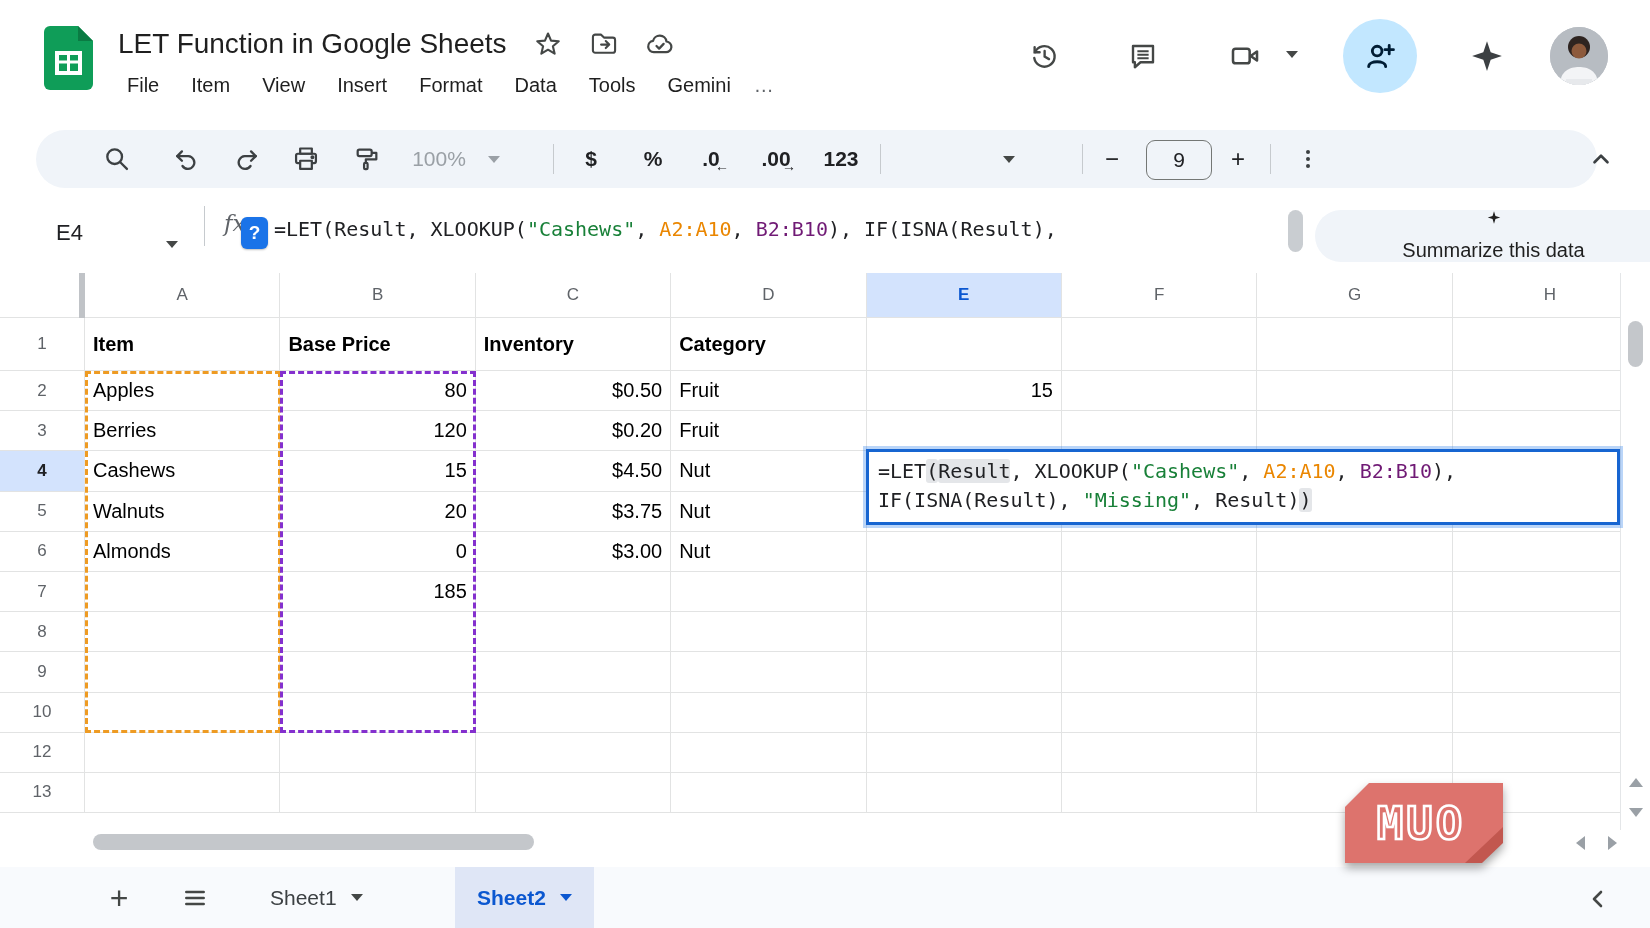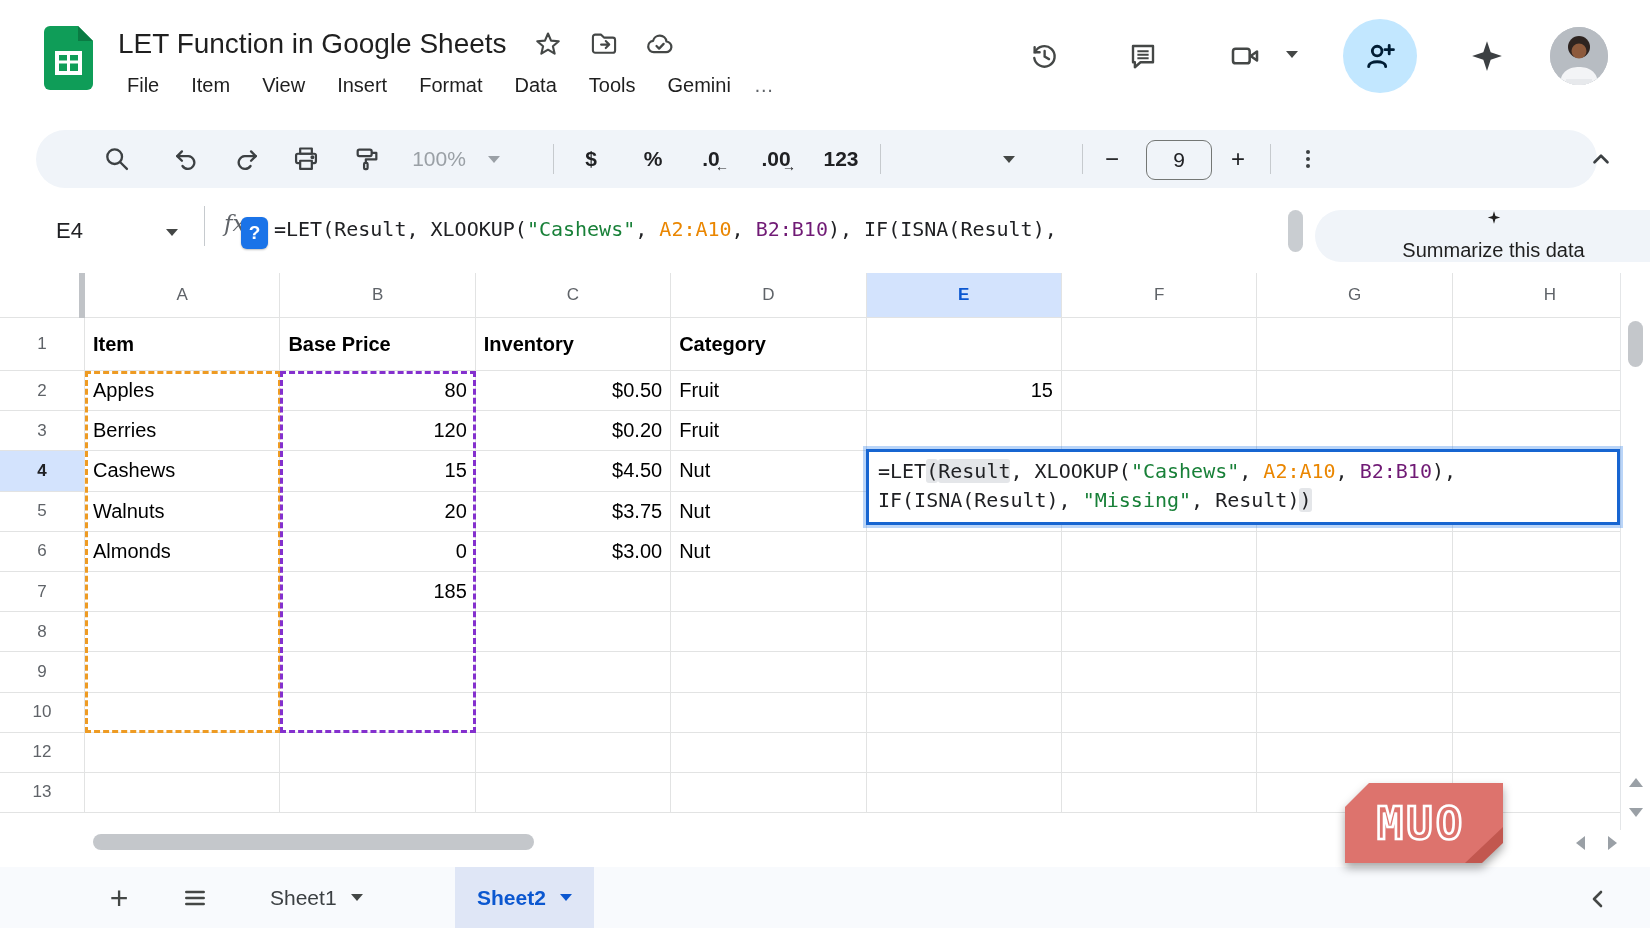--- a/index.html
+++ b/index.html
@@ -29,21 +29,21 @@
   .fmt{font-size:21px;font-weight:600;color:#202124;}
   .zoom-txt{font-size:21px;color:#9aa0a6;}
   .mini-arrow{position:absolute;font-size:14px;color:#202124;}
   #fontsize-box{left:1110px;top:10px;width:64px;height:38px;border:1.5px solid #747775;border-radius:9px;
      display:flex;align-items:center;justify-content:center;font-size:21px;color:#202124;background:#f0f4f9;}
   .caret{width:0;height:0;border-left:6px solid transparent;border-right:6px solid transparent;border-top:7px solid #444746;}
   .caret.grey{border-top-color:#9aa0a6;}
 
   
   #fxbar{left:0;top:192px;width:1650px;height:80px;background:#fff;}
-  #namebox{left:38px;top:16px;width:150px;height:46px;display:flex;align-items:center;}
+  #namebox{left:38px;top:28px;width:150px;height:46px;display:flex;}
   #cellref{font-size:22px;color:#202124;padding-left:18px;}
   #namebox .caret{position:absolute;left:128px;top:21px;}
   #fx-sep{left:204px;top:14px;width:1px;height:40px;background:#c6cace;}
   #fx-label{left:224px;top:18px;font-family:"DejaVu Serif",serif;font-style:italic;font-size:23px;color:#5f6368;}
   #fx-help{left:241px;top:25px;width:27px;height:32px;background:#1a73e8;border-radius:6px;color:#fff;
      font-size:19px;font-weight:700;display:flex;align-items:center;justify-content:center;box-shadow:0 1px 2px rgba(0,0,0,.25);}
   #fx-text{left:274px;top:14px;width:996px;height:46px;display:flex;align-items:center;overflow:hidden;
      font-family:"DejaVu Sans Mono",monospace;font-size:20px;white-space:pre;color:#202124;}
   #fx-scroll{left:1288px;top:18px;width:15px;height:42px;border-radius:8px;background:#c9cdd1;}
   #summarize{left:1315px;top:18px;width:335px;height:52px;background:#f0f4f9;border-radius:26px 0 0 26px;

